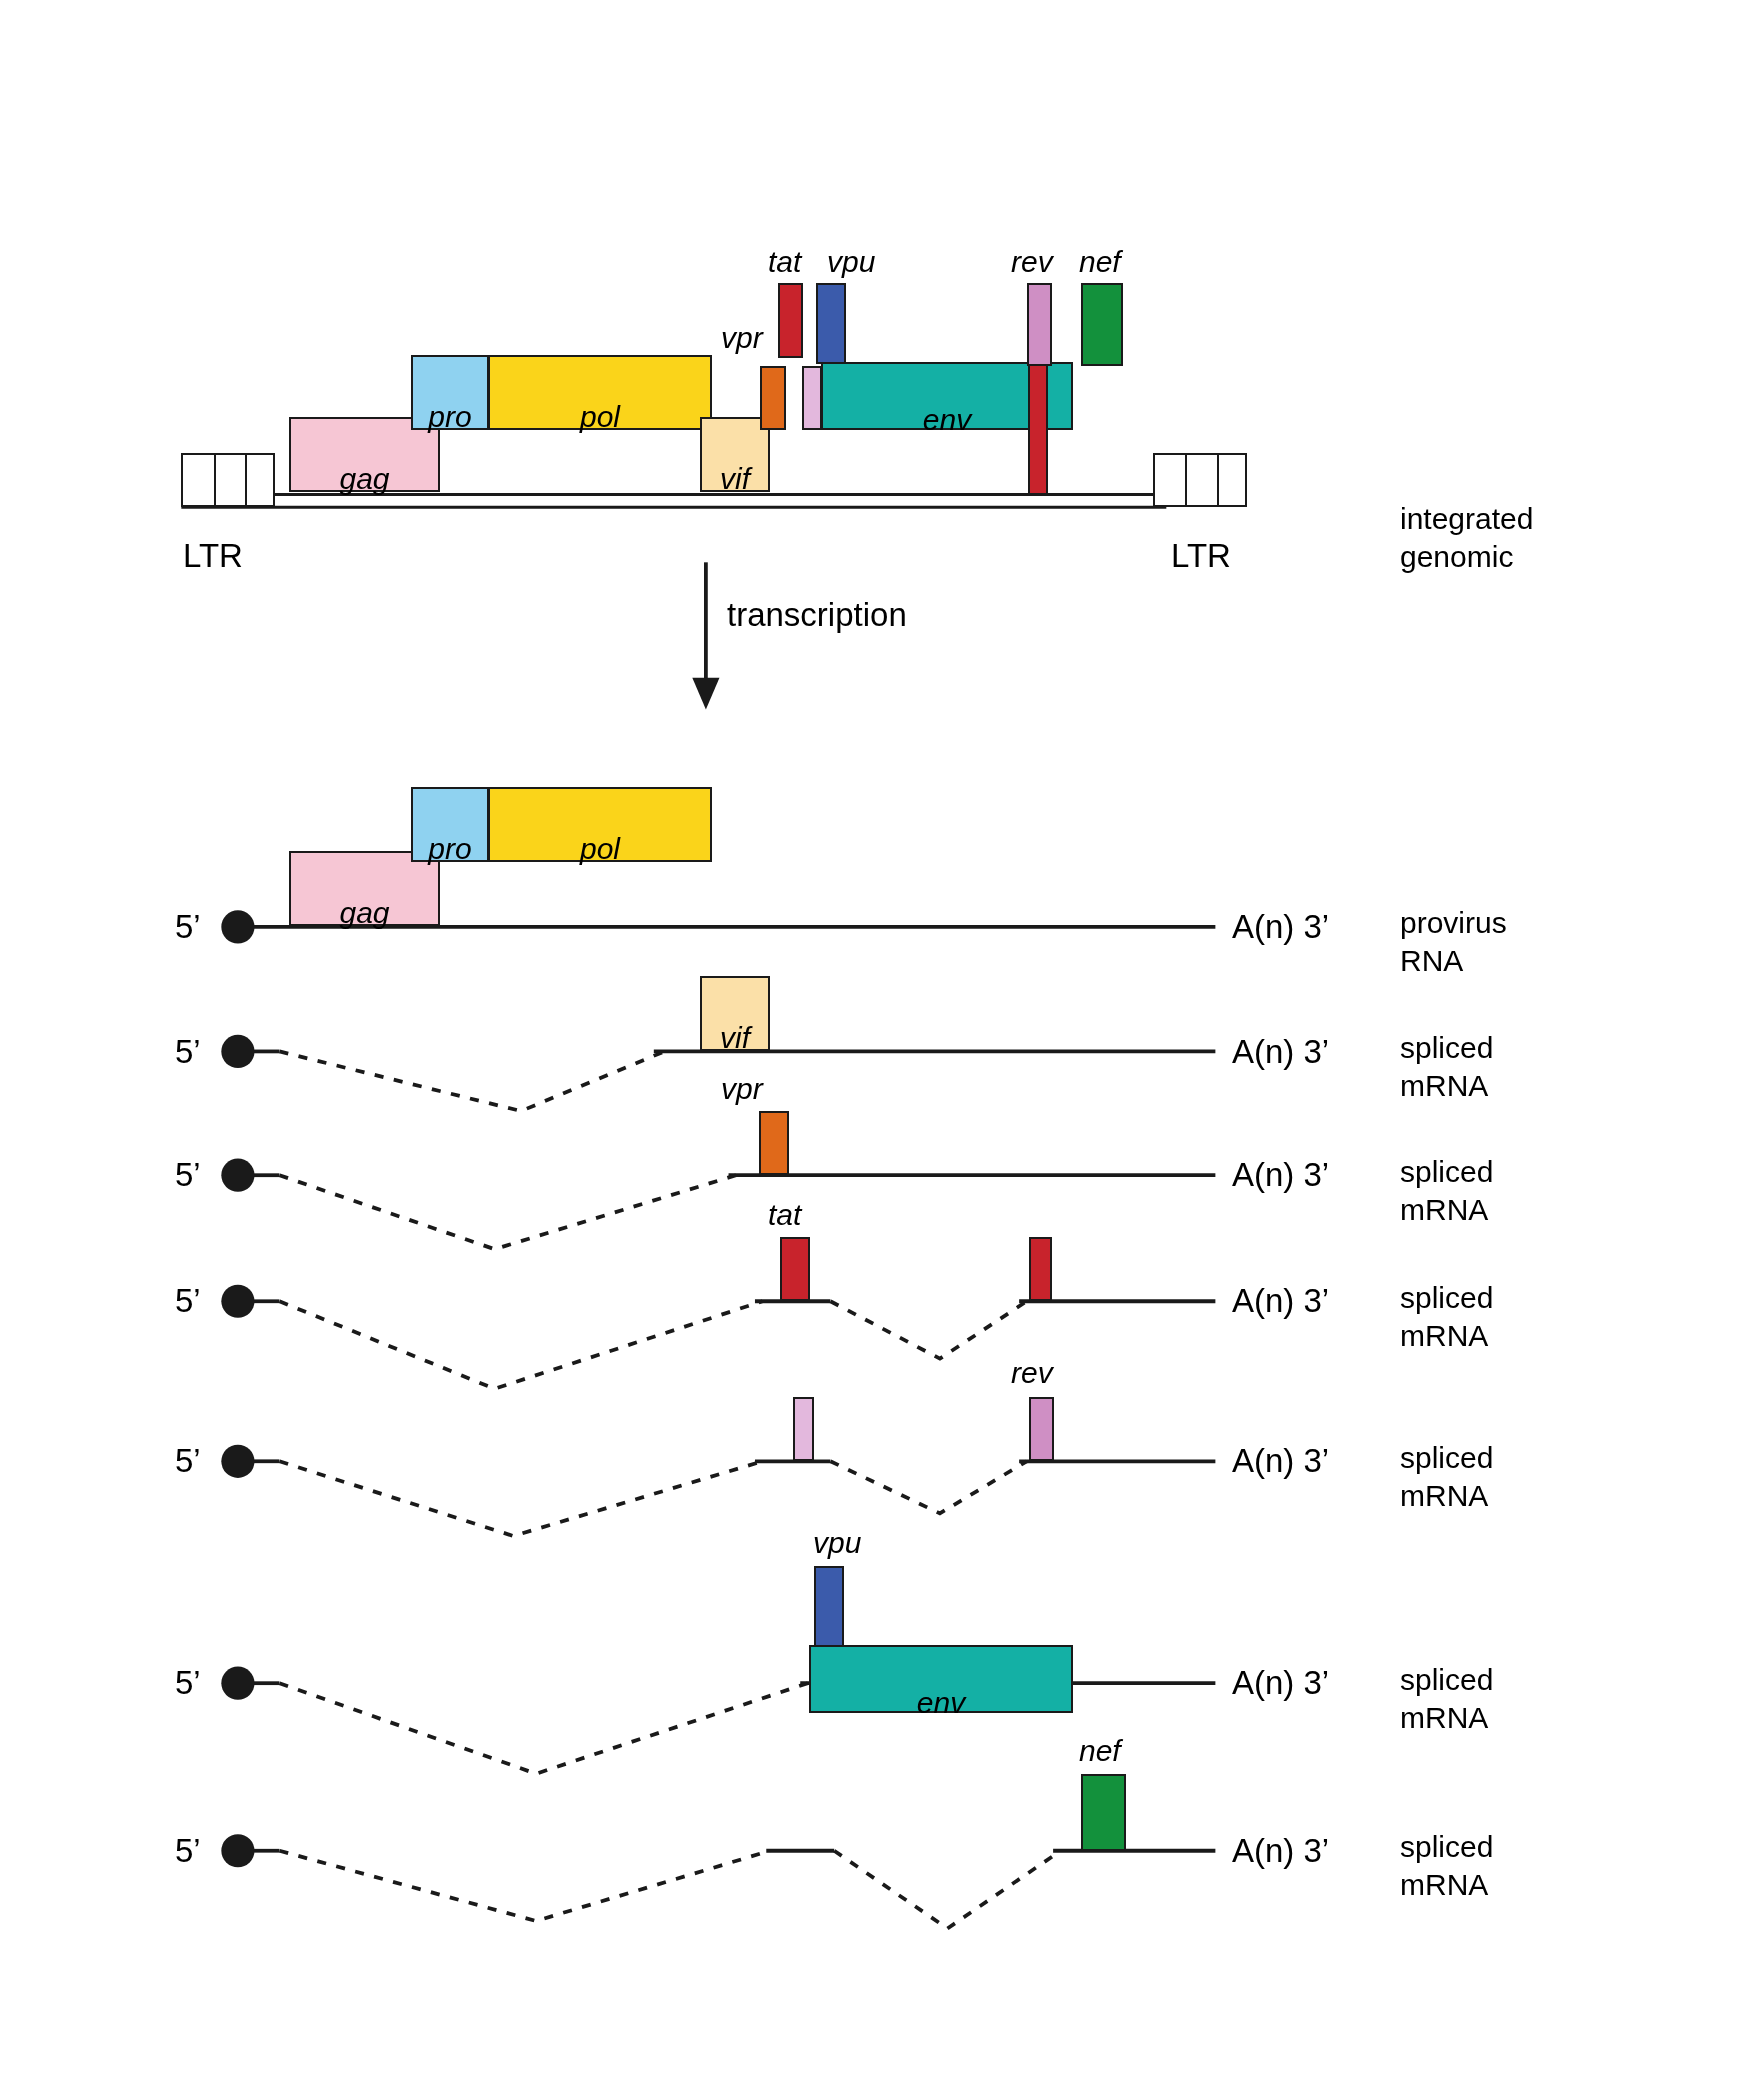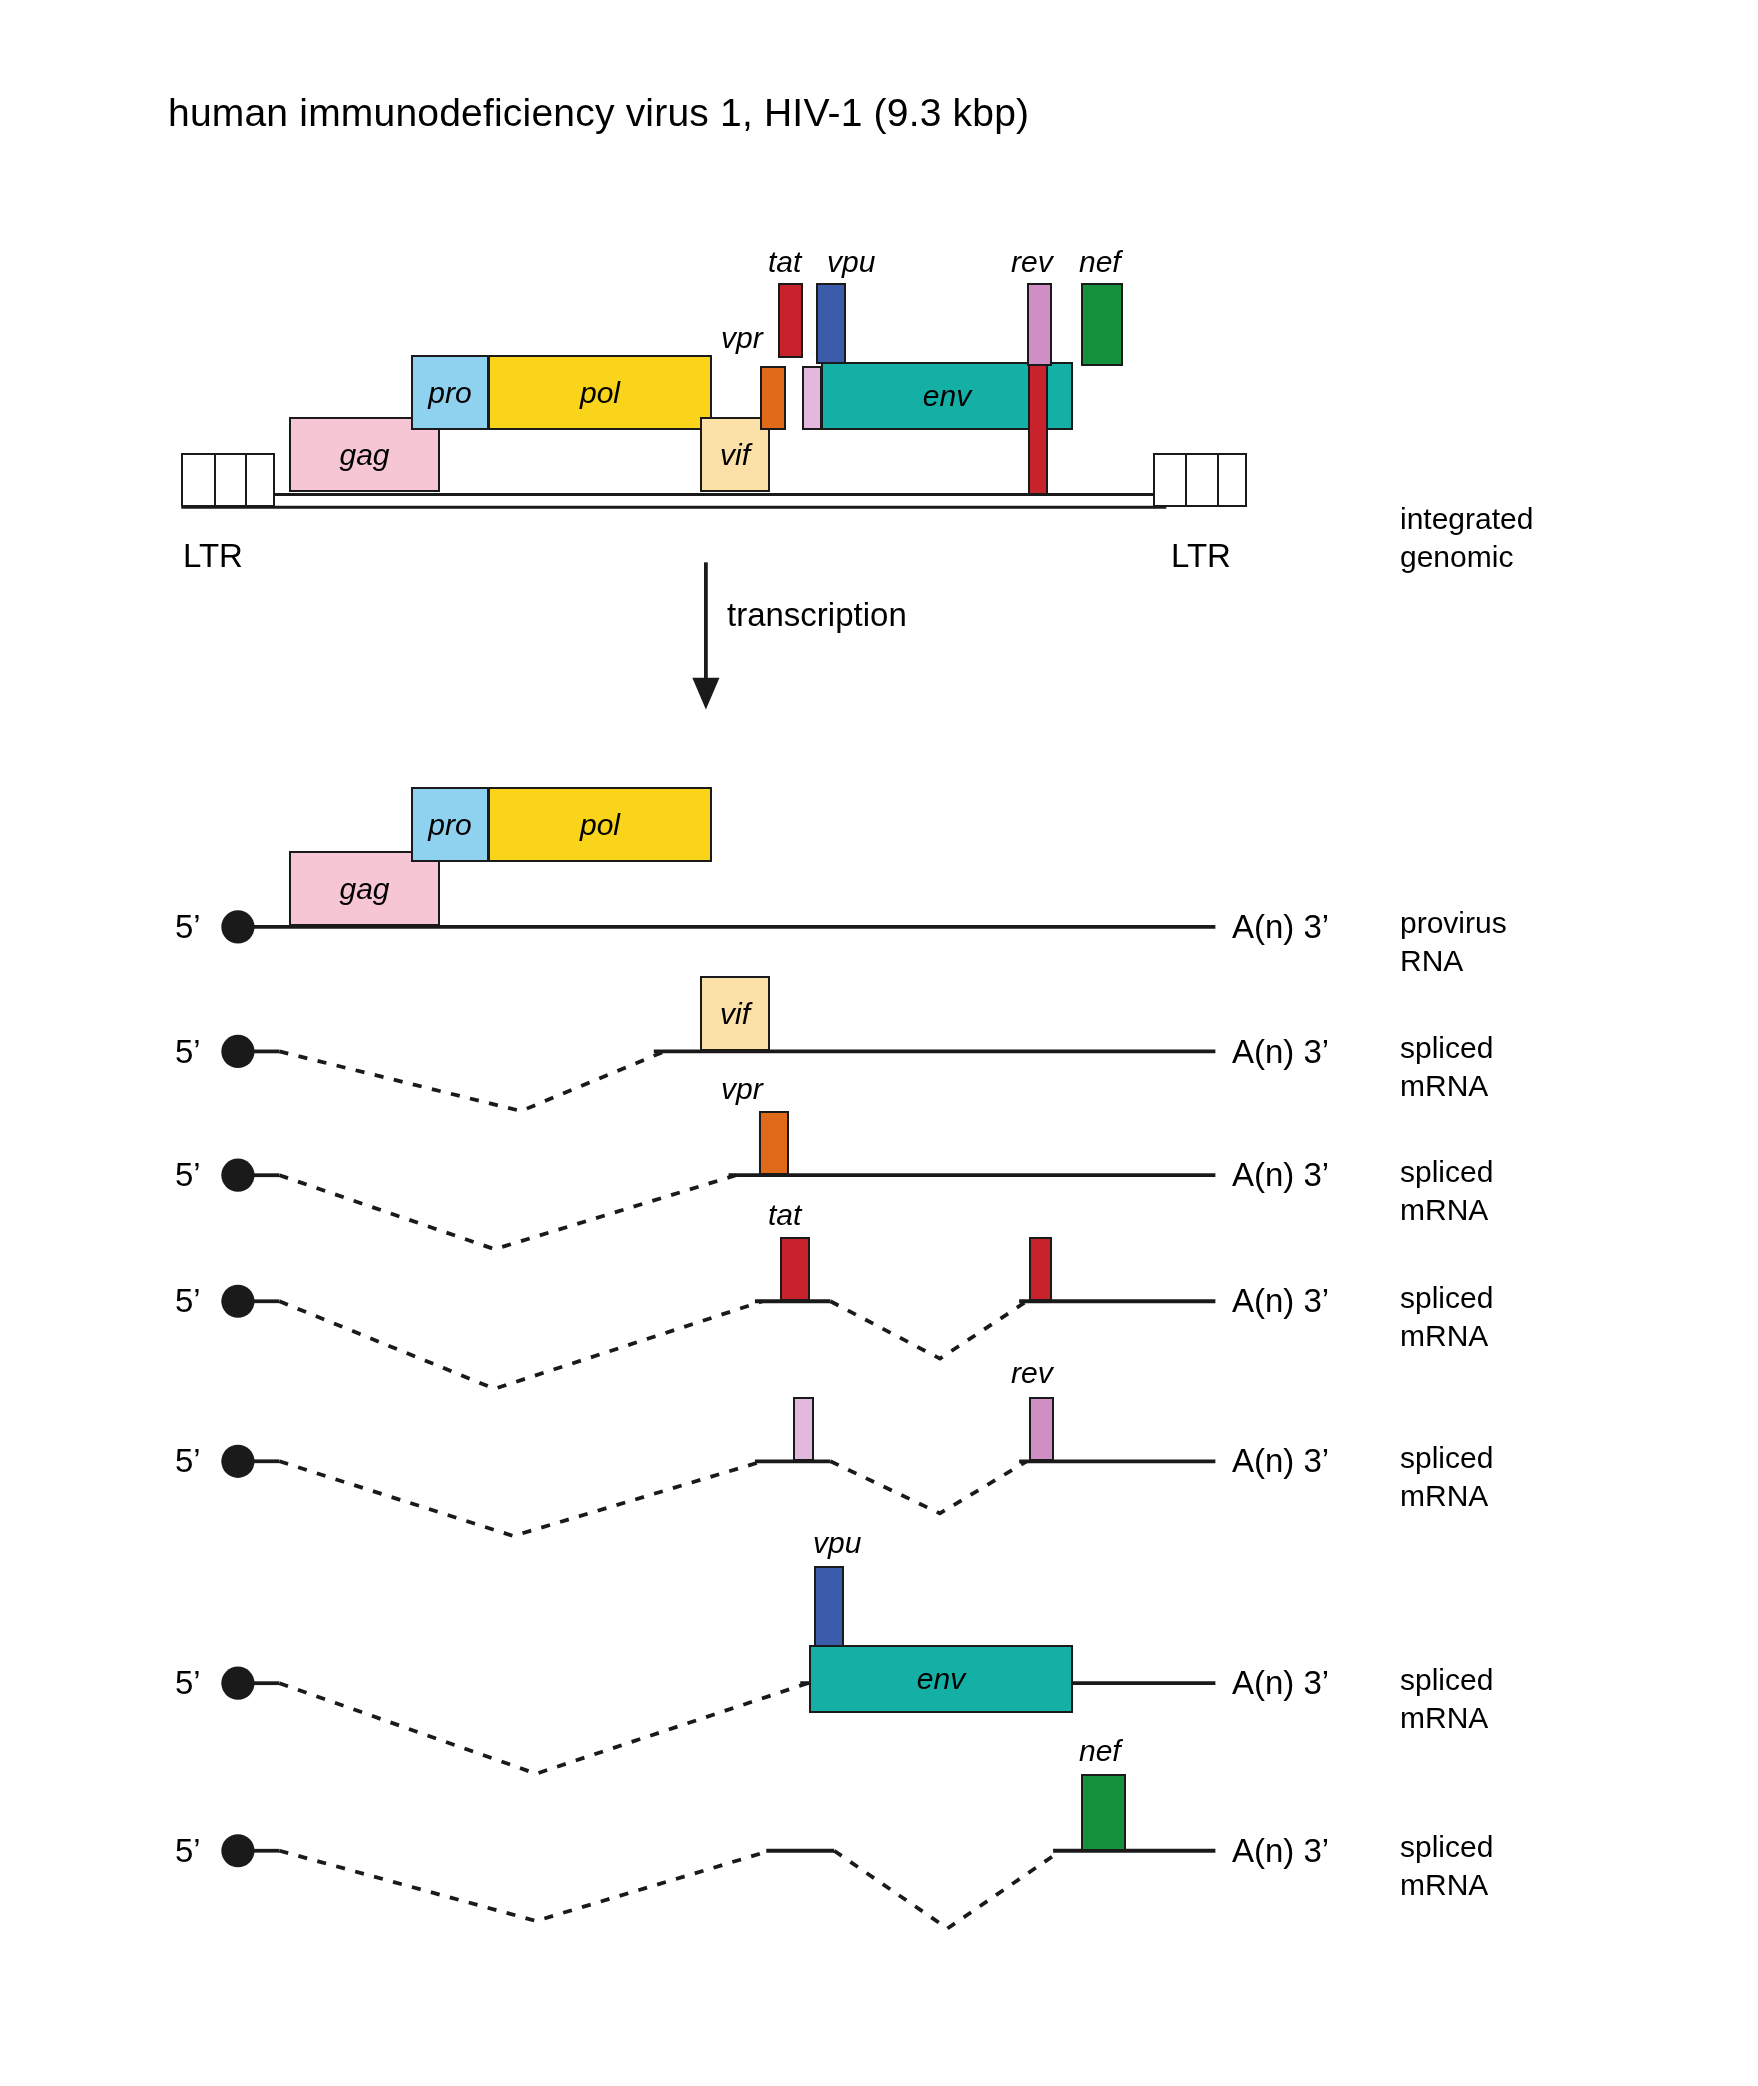--- a/index.html
+++ b/index.html
@@ -3,30 +3,29 @@
 <meta charset="utf-8">
 <style>
   html,body{margin:0;padding:0;background:#ffffff;}
   body{width:1759px;height:2087px;position:relative;font-family:"Liberation Sans",sans-serif;color:#000;}
   #stage{position:absolute;left:0;top:0;width:1759px;height:2087px;}
   .title{position:absolute;left:168px;top:91px;font-size:39px;letter-spacing:0.2px;}
   .gene-label{position:absolute;font-style:italic;font-size:30px;white-space:nowrap;}
   .side-label{position:absolute;font-size:30px;line-height:1.28;}
   .plain{position:absolute;font-size:33px;white-space:nowrap;}
   .box{position:absolute;border:2.3px solid #1a1a1a;box-sizing:border-box;}
-  .boxlabel{position:absolute;font-style:italic;font-size:30px;display:flex;align-items:center;justify-content:center;}
+  .boxlabel{position:absolute;font-style:italic;font-size:30px;display:flex;align-items:center;justify-content:center;margin-top:24px;}
   svg.lines{position:absolute;left:0;top:0;width:1759px;height:2087px;overflow:visible;}
   .ltrbox{position:absolute;border:2.3px solid #1a1a1a;background:#fff;box-sizing:border-box;}
 </style>
 </head>
 <body>
 
 <div id="stage">
 
-  <div class="title">human immunodeficiency virus 1, HIV-1 (9.3 kbp)</div>
 
   <svg class="lines" viewBox="0 0 2330 2765">
 
     <line x1="240" y1="655" x2="1545" y2="655" stroke="#1a1a1a" stroke-width="4"></line>
     <line x1="240" y1="672" x2="1545" y2="672" stroke="#1a1a1a" stroke-width="4"></line>
 
     <line x1="935" y1="745" x2="935" y2="920" stroke="#1a1a1a" stroke-width="5"></line>
     <polygon points="935,940 917,898 953,898" fill="#1a1a1a"></polygon>
 
     <line x1="325" y1="1228" x2="1610" y2="1228" stroke="#1a1a1a" stroke-width="5"></line>

